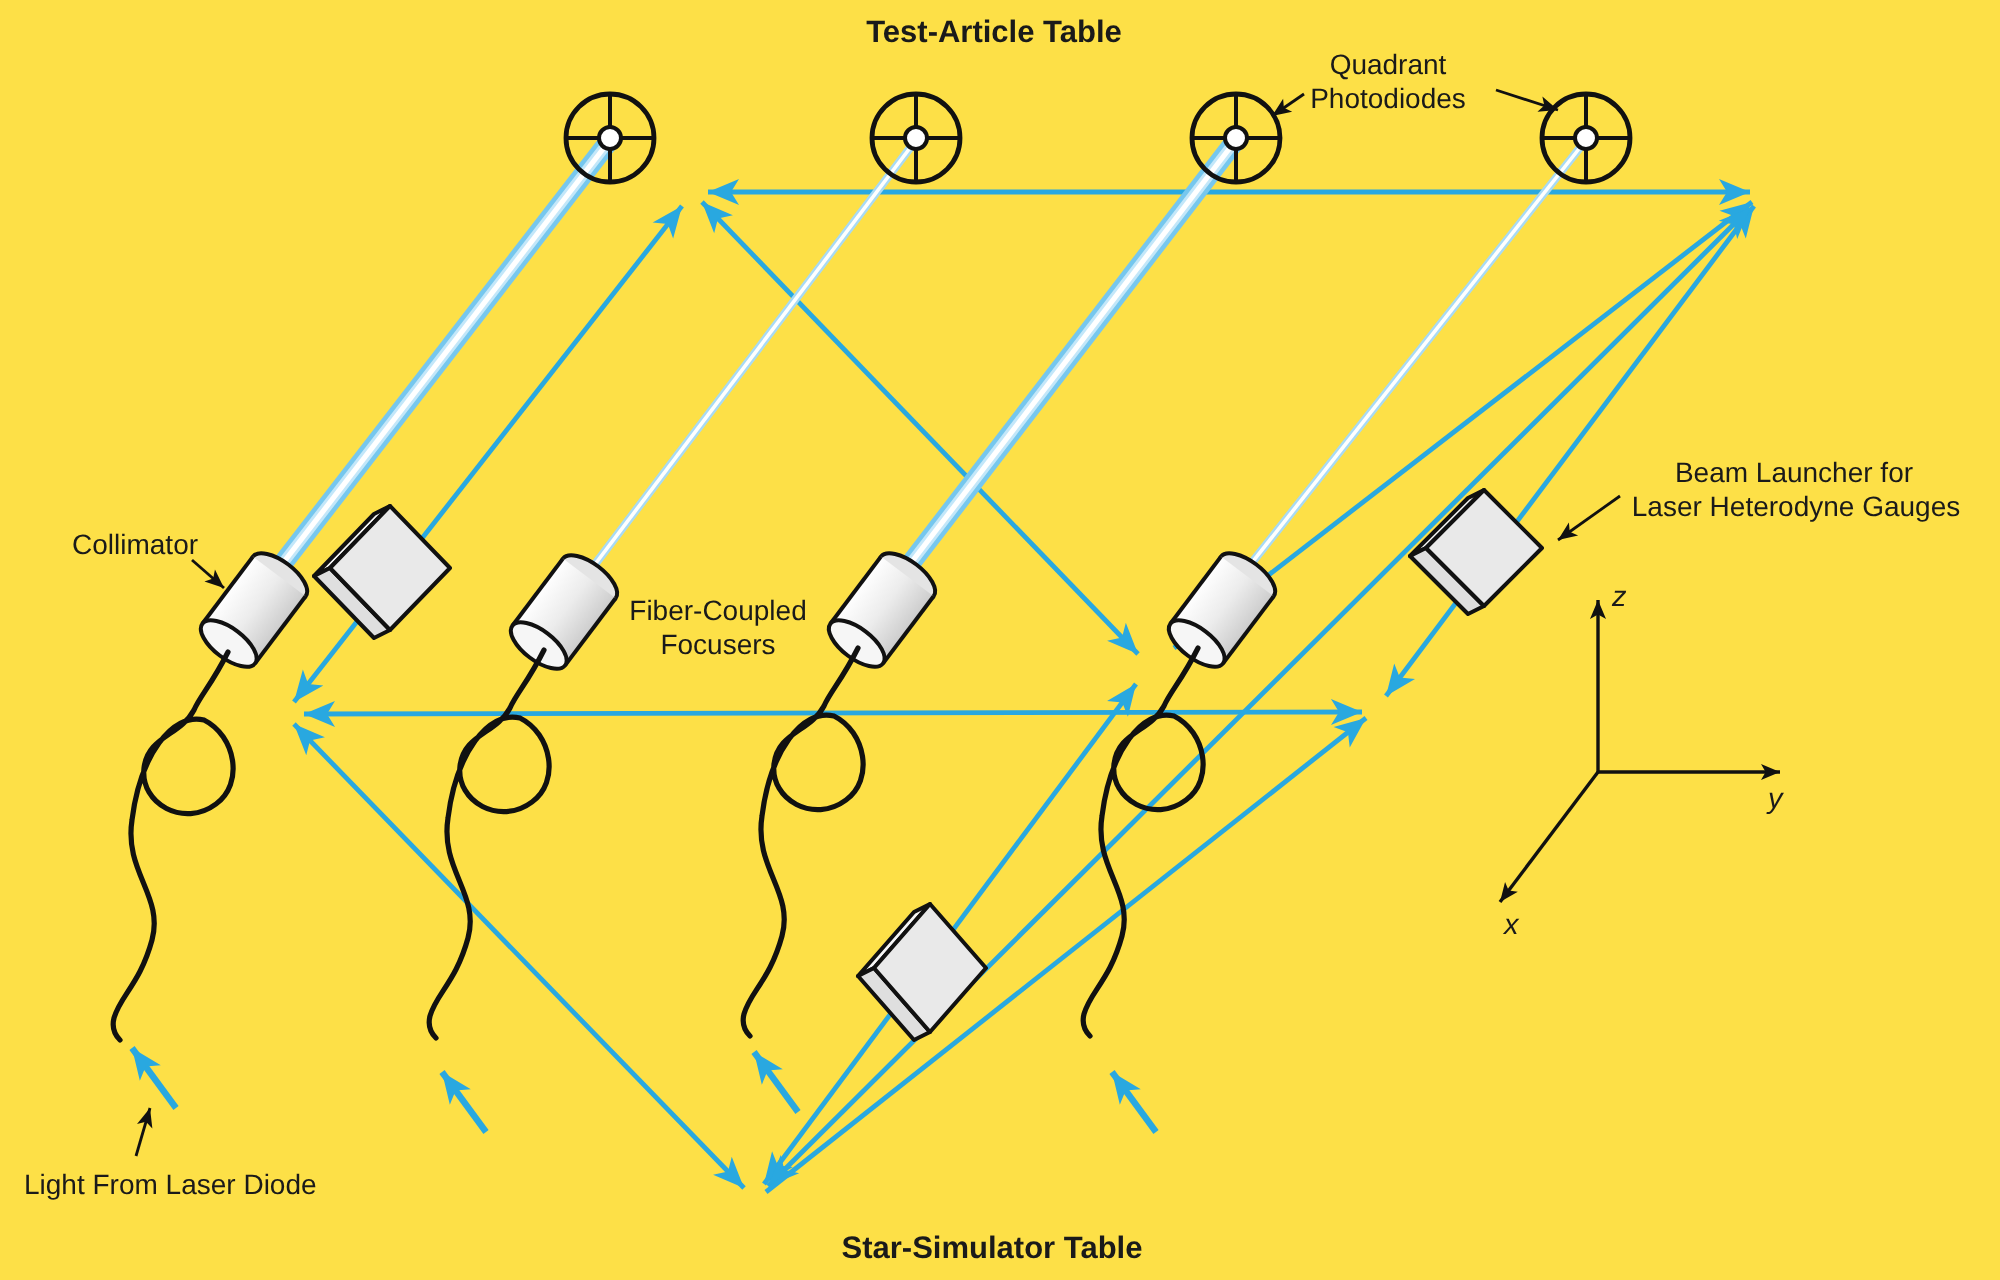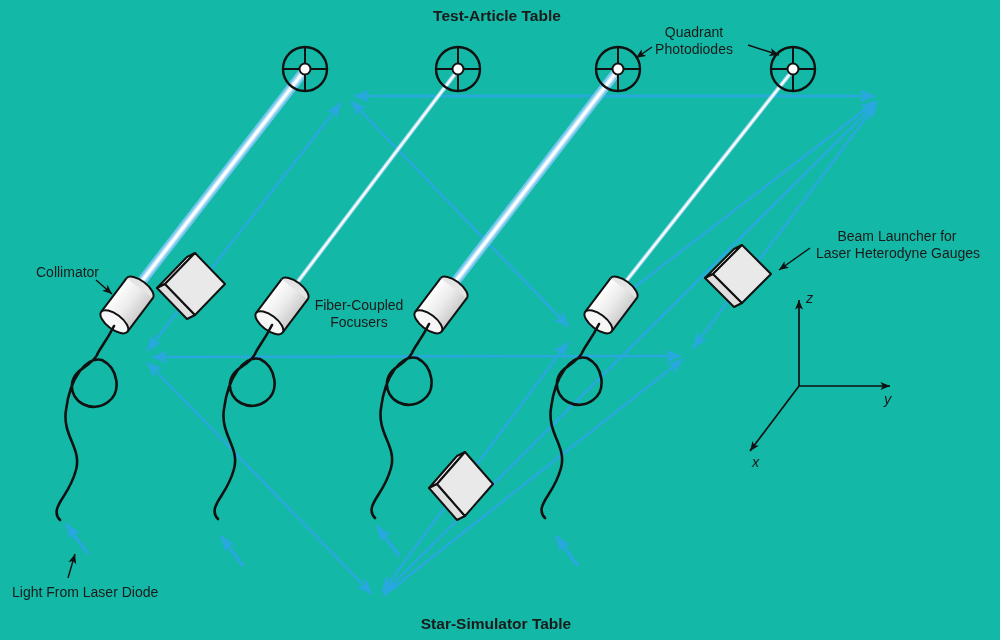--- a/index.html
+++ b/index.html
@@ -1,16 +1,16 @@
 <!DOCTYPE html>
 <html style="--beam-blue: #29A8E0; --beam-edge: #76C7EE; --beam-mid: #C3E7F9; --beam-pale: #A8DAF4; --beam-core: #FFFFFF; --metal-light: #F7F7F7; --metal-face: #E9E9E9; --metal-dark: #DFDFDF; --ink: #111111; --text: #1A1A1A;"><head>
 <meta charset="utf-8">
 <style>
   html,body{margin:0;padding:0;background:#ffffff;}
-  .stage{position:relative;width:1000px;height:640px;background:#14b8a6;overflow:hidden;}
+  .stage{position:relative;width:1000px;height:640px;background:#fde047;overflow:hidden;}
   text{fill:var(--text);font-family:"Liberation Sans",sans-serif;}
   .lbl{font-size:14px;}
   .ttl{font-size:15.5px;font-weight:bold;}
   .ax{font-size:14.5px;font-style:italic;}
   .bl{stroke:var(--beam-blue);stroke-width:2.4;fill:none;}
   .entry{stroke:var(--beam-blue);stroke-width:3.2;fill:none;}
   .ptr{stroke:var(--ink);stroke-width:1.4;fill:none;}
   .axl{stroke:var(--ink);stroke-width:1.7;fill:none;}
   .mbf{fill:var(--beam-blue);}
   .mkf{fill:var(--ink);}

